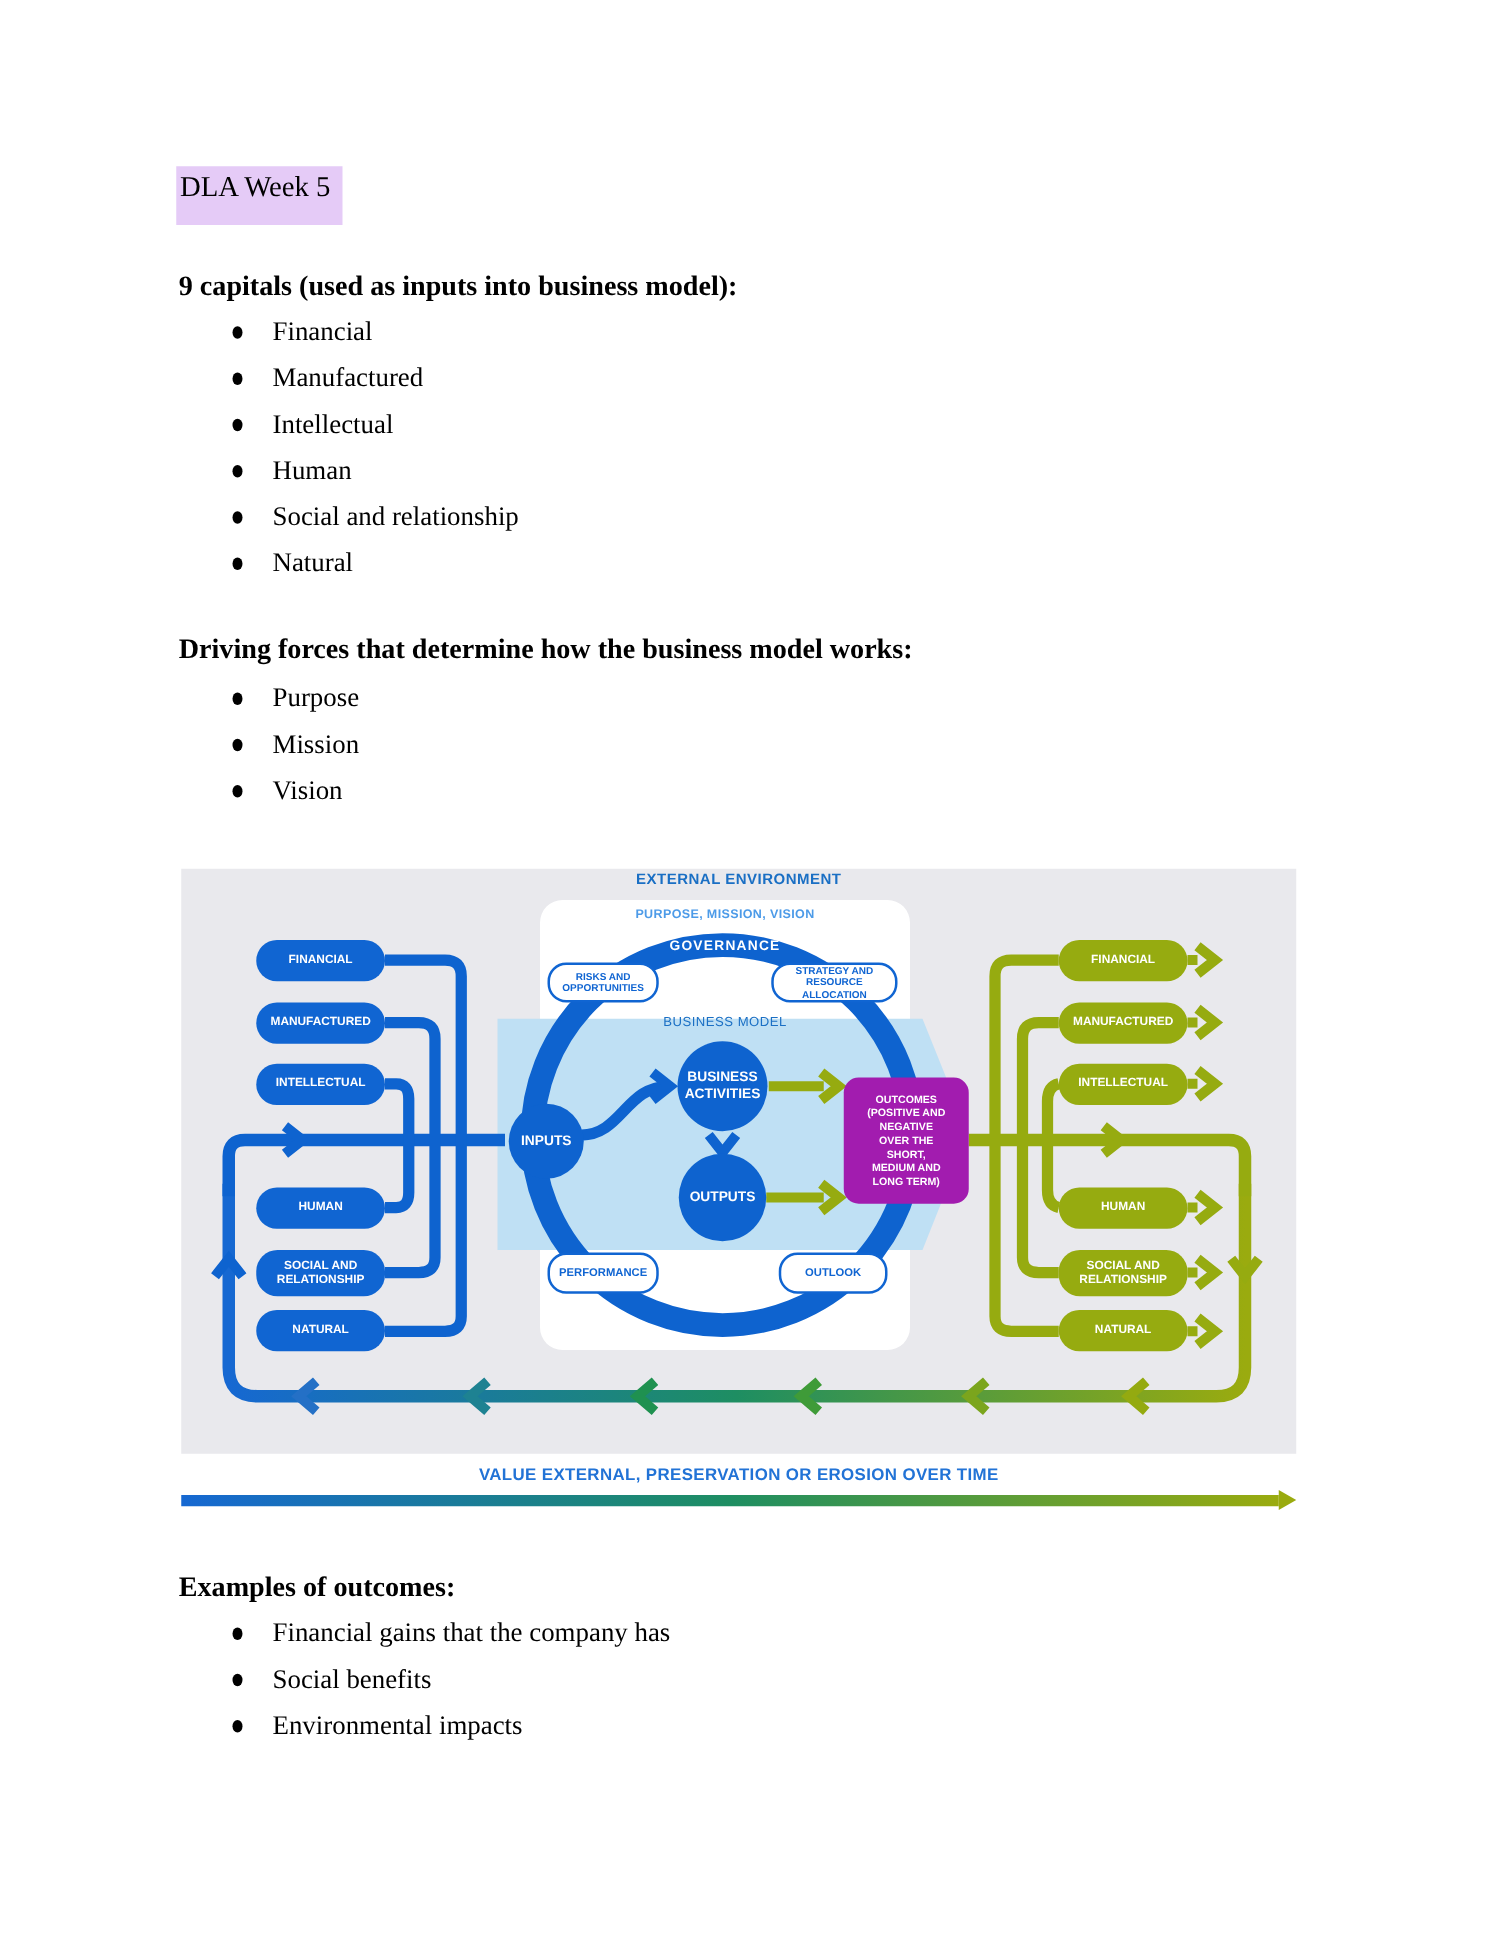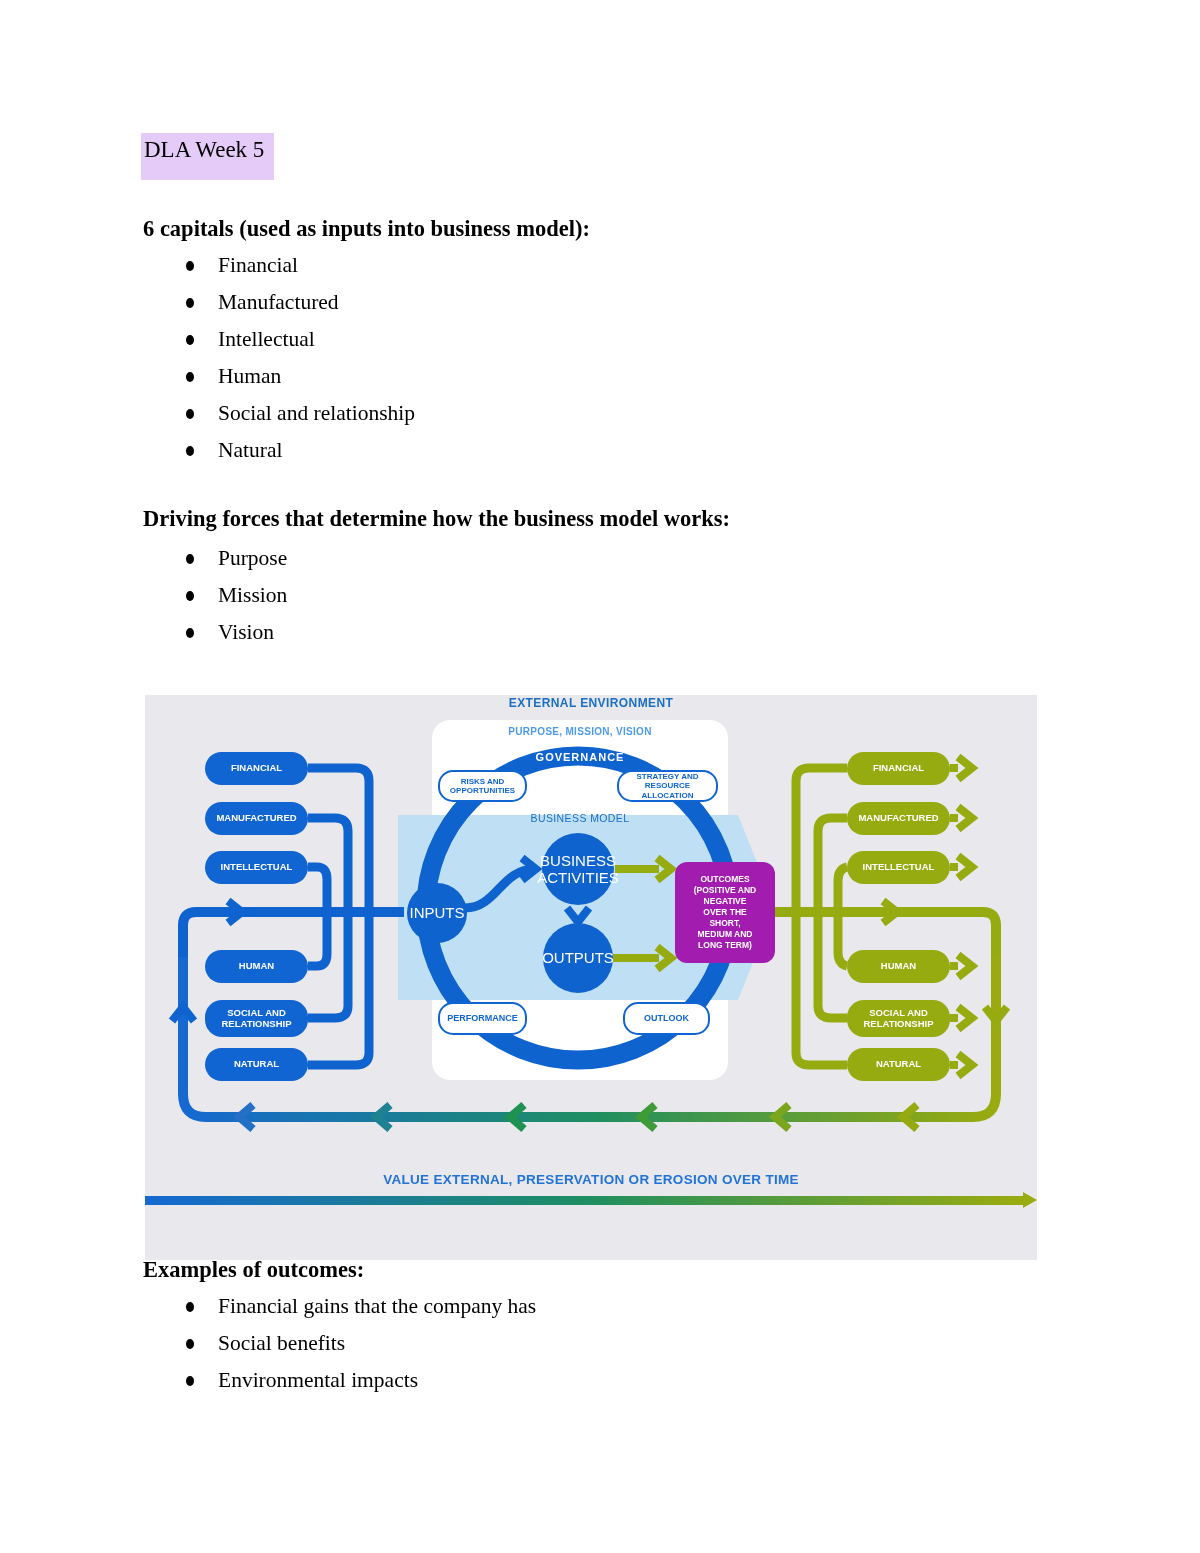--- a/index.html
+++ b/index.html
@@ -15,42 +15,42 @@
   #h-driving  { top:506px; }
   #h-examples { top:1257px; }
   ul.blist { position:absolute; left:143px; margin:0; padding:0; list-style:none; }
   #list-capitals { top:247px; }
   #list-driving  { top:540px; }
   #list-examples { top:1288px; }
   ul.blist li { height:37px; display:flex; align-items:center; font-size:21.5px; }
   .dot { width:8px; height:10px; border-radius:50%; background:#000; margin-left:43px; margin-right:24px; flex:0 0 auto; }
   
   .diagram {
-    position:absolute; left:145px; top:695px; width:892px; height:565px;
+    position:absolute; left:145px; top:695px; width:892px; height:468px;
     background:#e9e9ed; font-family:"Liberation Sans", sans-serif;
   }
   .diagram .abs { position:absolute; }
   .ext-env { top:1px; left:0; width:100%; text-align:center; font-weight:bold; font-size:12px; color:#1a6fc4; letter-spacing:0.4px; }
   .panel { left:287px; top:25px; width:296px; height:360px; background:#ffffff; border-radius:18px; }
   .dsvg { position:absolute; left:0; top:0; }
   .pmv { top:31px; left:287px; width:296px; text-align:center; font-weight:bold; font-size:10px; color:#4d9be8; letter-spacing:0.3px; }
   .gov { top:56px; left:287px; width:296px; text-align:center; font-weight:bold; font-size:11px; color:#ffffff; letter-spacing:1px; }
   .bm  { top:117px; left:287px; width:296px; text-align:center; font-weight:normal; font-size:10.5px; color:#1a6fc4; letter-spacing:0.4px; }
   .pill {
     position:absolute; display:flex; align-items:center; justify-content:center;
     text-align:center; font-weight:bold; font-size:9.5px; line-height:1.15;
     border-radius:17px; box-sizing:border-box; padding:2px 6px;
   }
   .pill.blue  { background:#1065d2; color:#fff; }
   .pill.olive { background:#96ab10; color:#fff; }
   .pill.outline { background:#fff; border:2px solid #1065d2; color:#1065d2; font-size:8px; border-radius:15px; }
   .circ {
     position:absolute; border-radius:50%; background:#0e63cf; color:#fff;
     display:flex; align-items:center; justify-content:center; text-align:center;
-    font-weight:normal; font-size:15px; line-height:1.15;
+    font-weight:bold; font-size:11px; line-height:1.15;
   }
   .outcomes {
     position:absolute; left:530px; top:167px; width:100px; height:101px;
     background:#a21caf; border-radius:12px; color:#fff; font-weight:bold; font-size:8.5px;
     display:flex; align-items:center; justify-content:center; text-align:center;
     line-height:1.3; box-sizing:border-box; padding:18px;
   }
   
   .vc-caption {
     position:absolute; left:145px; top:1172px; width:892px; text-align:center;
@@ -68,21 +68,21 @@
 </style>
 </head>
 <body>
 
 <div class="page">
 
   <div class="title-wrap">
     <span class="title-hl">DLA Week 5</span>
   </div>
 
-  <h2 class="doc-h" id="h-capitals">6 capitals (used as inputs into business model):</h2>
+  <h2 class="doc-h" id="h-capitals">9 capitals (used as inputs into business model):</h2>
   <ul class="blist" id="list-capitals">
     <li>
         <span class="dot"></span>
         <span>Financial</span>
       </li>
     <li>
         <span class="dot"></span>
         <span>Manufactured</span>
       </li>
     <li>

